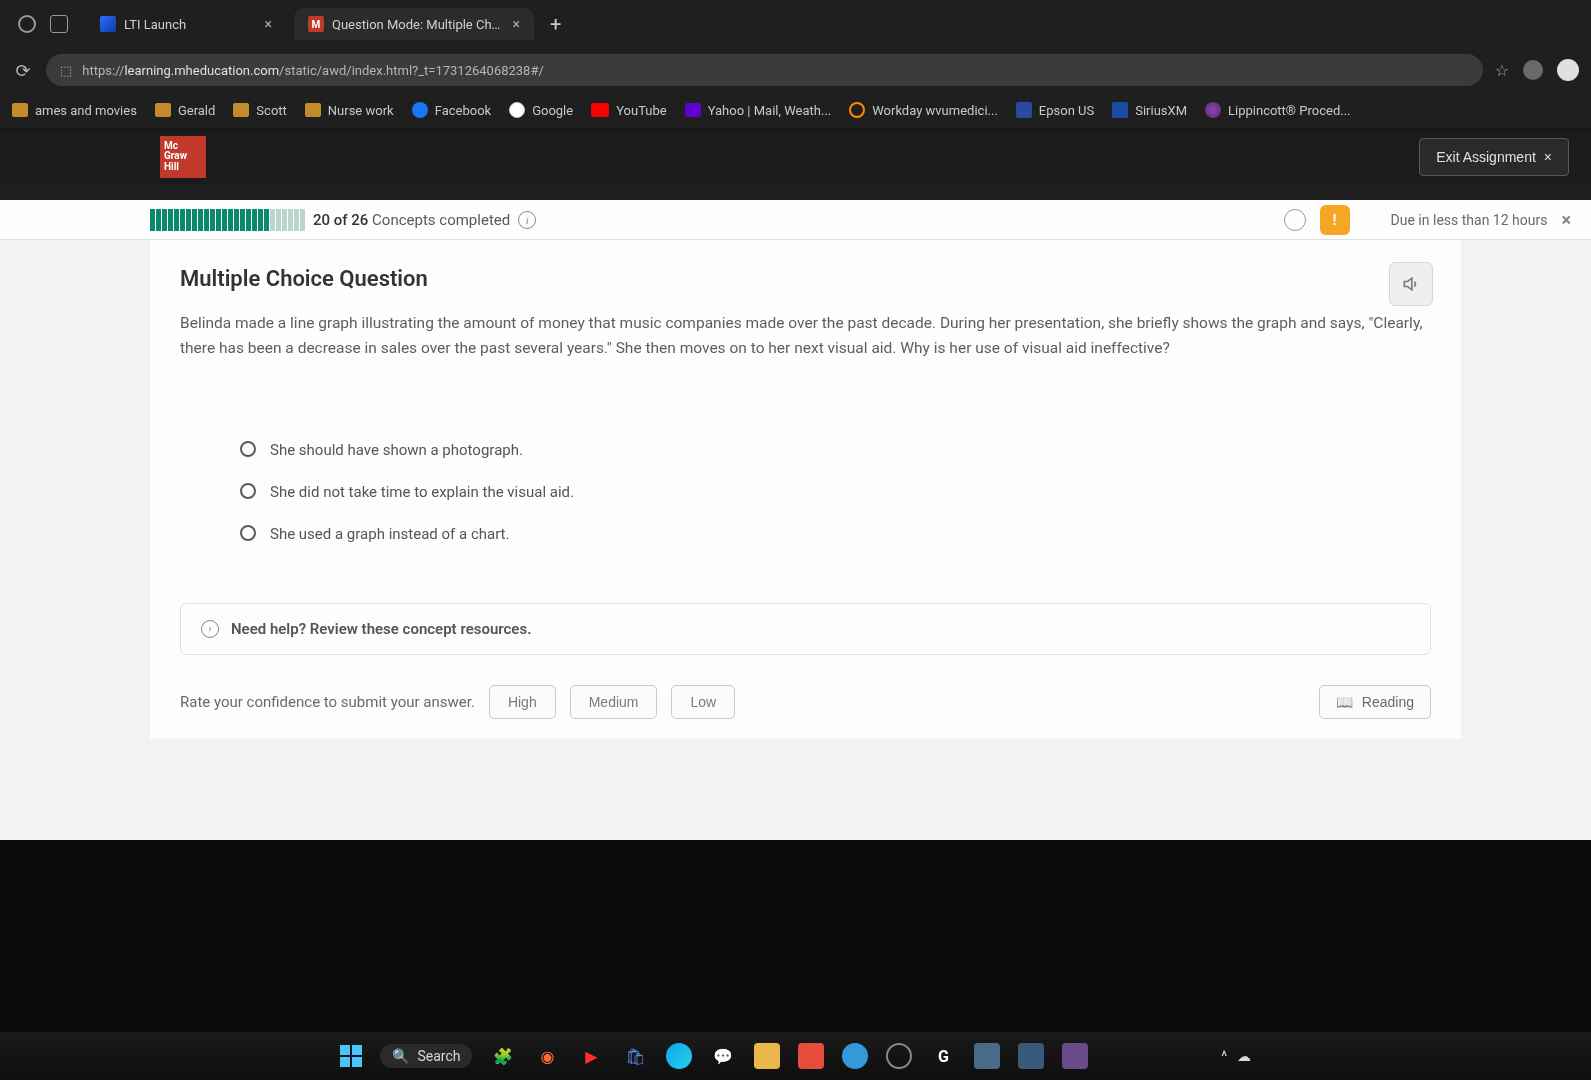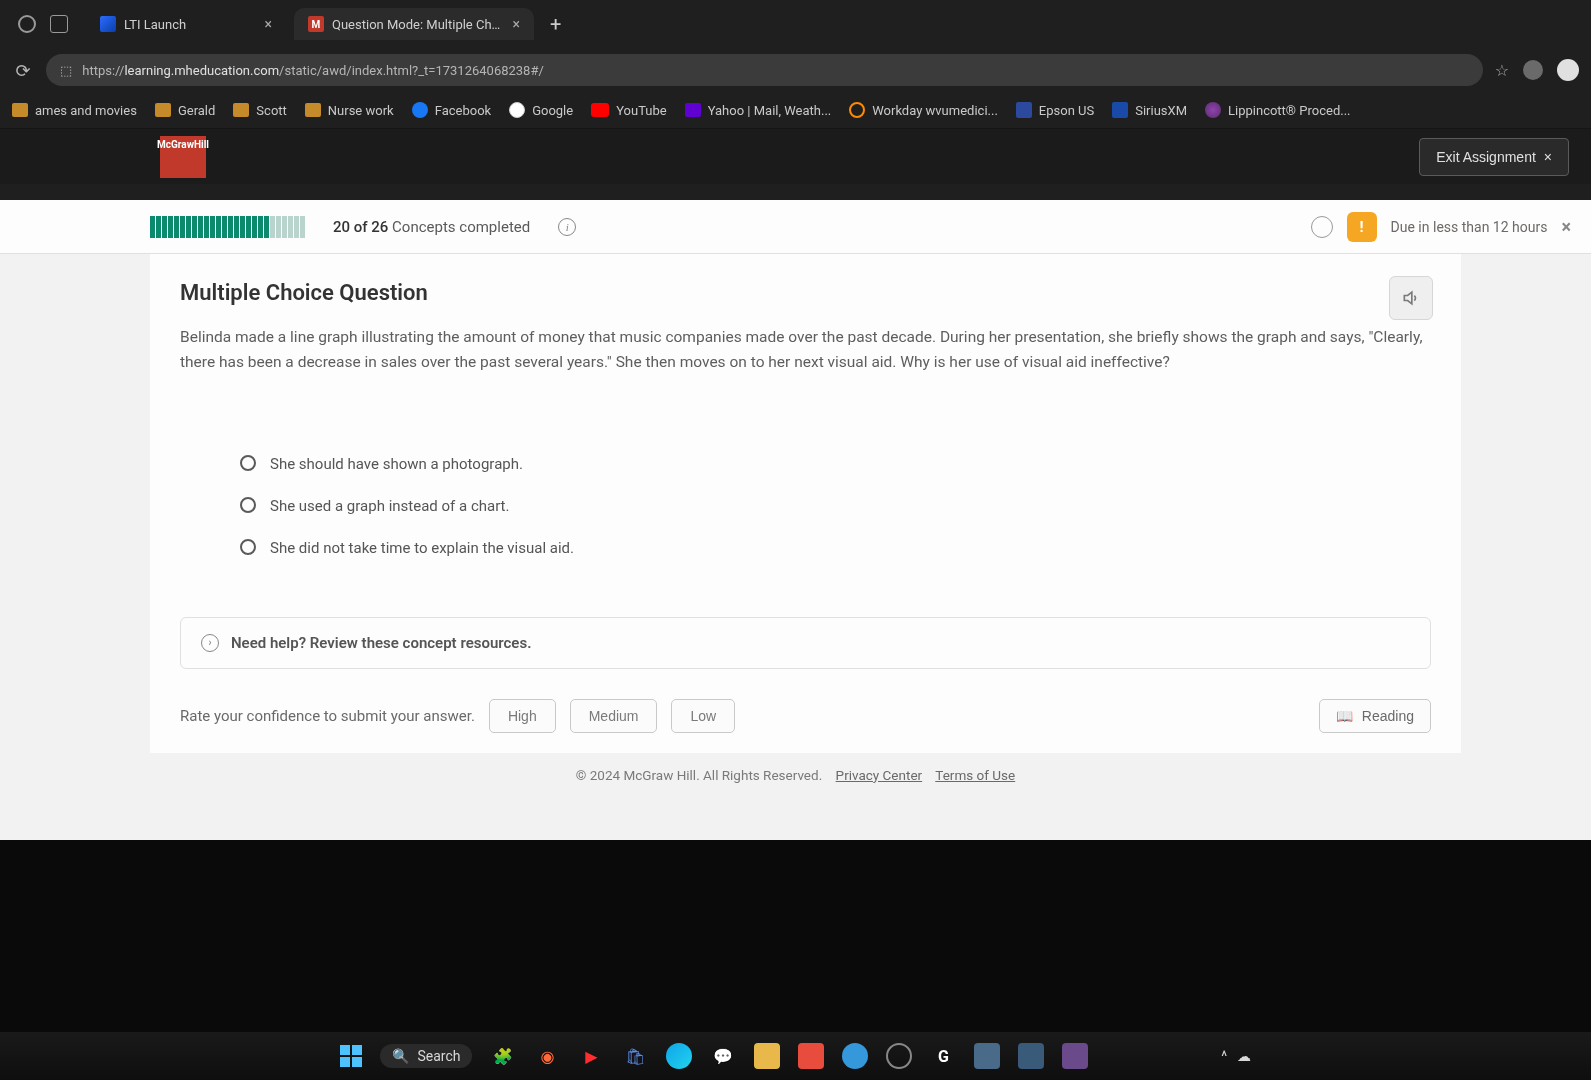--- a/index.html
+++ b/index.html
@@ -102,21 +102,21 @@
   }
   .mh-logo {
     width: 46px; height: 42px;
     background: #c0392b;
     color: #fff;
     font-size: 10px;
     font-weight: bold;
     line-height: 1.05;
     padding: 4px;
     display: flex;
-    flex-direction: row;
+    flex-direction: column;
     justify-content: center;
   }
   .exit-btn {
     border: 1px solid #5a5a5a;
     background: #2a2a2a;
     color: #e0e0e0;
     padding: 10px 16px;
     border-radius: 4px;
     font-size: 14px;
     display: flex;
@@ -125,25 +125,25 @@
   }
   
   .content {
     background: #f2f2f2;
     min-height: 640px;
     position: relative;
   }
   .progress-row {
     background: #fdfdfd;
     border-bottom: 1px solid #e0e0e0;
-    height: 54px;
+    height: 40px;
     display: flex;
     align-items: center;
     padding: 0 20px 0 150px;
-    gap: 28px;
+    gap: 8px;
     color: #5a5a5a;
     font-size: 15px;
   }
   .progress-bars {
     display: flex;
     gap: 1px;
     height: 22px;
   }
   .pbar { width: 5px; background: #0b8a6e; }
   .pbar.pending { background: #b8d4cc; }
@@ -163,21 +163,21 @@
     width:22px;height:22px;border:1.5px solid #9a9a9a;border-radius:50%;
     position:relative;
   }
   .due-badge {
     background: #f5a623;
     border-radius: 6px;
     width: 30px; height: 30px;
     display:flex;align-items:center;justify-content:center;
     color:#fff;font-weight:bold;
   }
-  .due-text { color:#6d6a66; font-size:14px; }
+  .due-text { color:#6d6a66; font-size:14px;margin-left:27px; }
   .due-x { color:#888; font-size:18px; font-weight:bold; }
   .card {
     background: #fdfdfd;
     margin: 0 auto;
     width: calc(100% - 280px);
     margin-left: 150px;
     padding: 26px 30px 0 30px;
     position: relative;
   }
   .q-title {
@@ -450,52 +450,45 @@
     <h2 class="q-title">Multiple Choice Question</h2>
     <p class="q-body">Belinda made a line graph illustrating the amount of money that music companies made over the past decade. During her presentation, she briefly shows the graph and says, "Clearly, there has been a decrease in sales over the past several years." She then moves on to her next visual aid. Why is her use of visual aid ineffective?</p>
 
     <div class="options">
       <label class="opt">
         <span class="radio"></span>
         <span>She should have shown a photograph.</span>
       </label>
       <label class="opt">
         <span class="radio"></span>
-        <span>She used a graph instead of a chart.</span>
+        <span>She did not take time to explain the visual aid.</span>
       </label>
       <label class="opt">
         <span class="radio"></span>
-        <span>She did not take time to explain the visual aid.</span>
+        <span>She used a graph instead of a chart.</span>
       </label>
     </div>
 
     <div class="help-bar">
       <span class="chev-ic">›</span>
       <span>Need help? Review these concept resources.</span>
     </div>
 
     <div class="submit-row">
       <span>Rate your confidence to submit your answer.</span>
       <button class="conf-btn">High</button>
       <button class="conf-btn">Medium</button>
       <button class="conf-btn">Low</button>
       <button class="reading-btn">
         <span>📖</span>
         <span>Reading</span>
       </button>
     </div>
   </div>
 
-  <div class="footer">
-    <span>© 2024 McGraw Hill. All Rights Reserved.</span>
-    &nbsp;&nbsp;
-    <a href="#">Privacy Center</a>
-    &nbsp;&nbsp;
-    <a href="#">Terms of Use</a>
-  </div>
 </div>
 
 <div class="taskbar">
   <div class="win-logo">
       <div></div>
       <div></div>
       <div></div>
       <div></div>
     </div>
   <div class="search-box">

